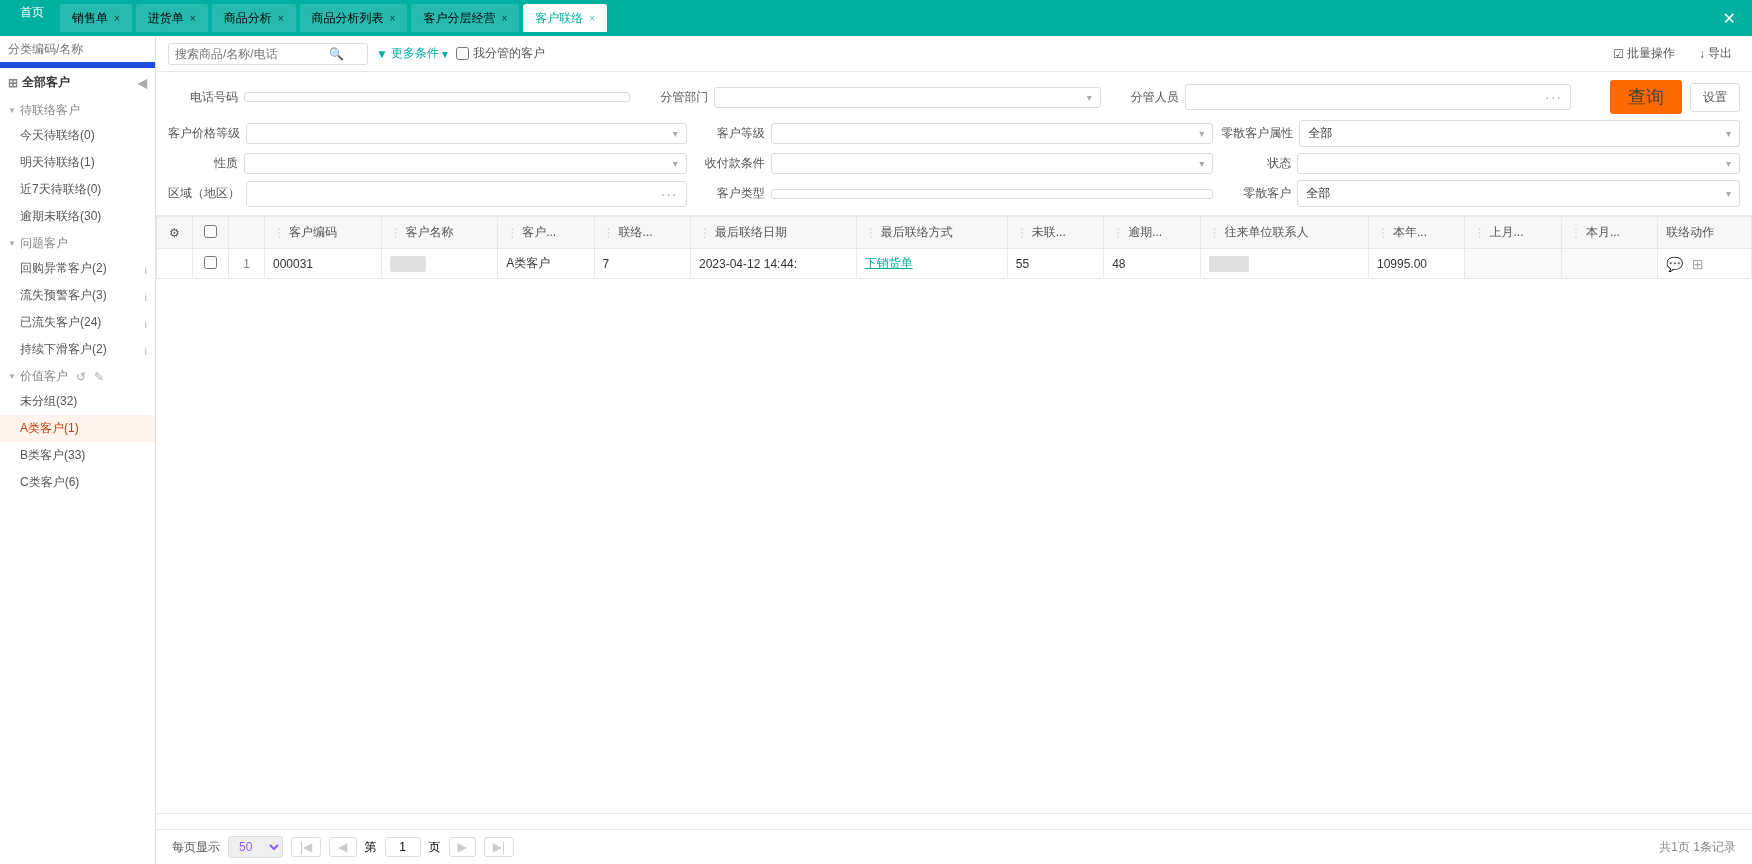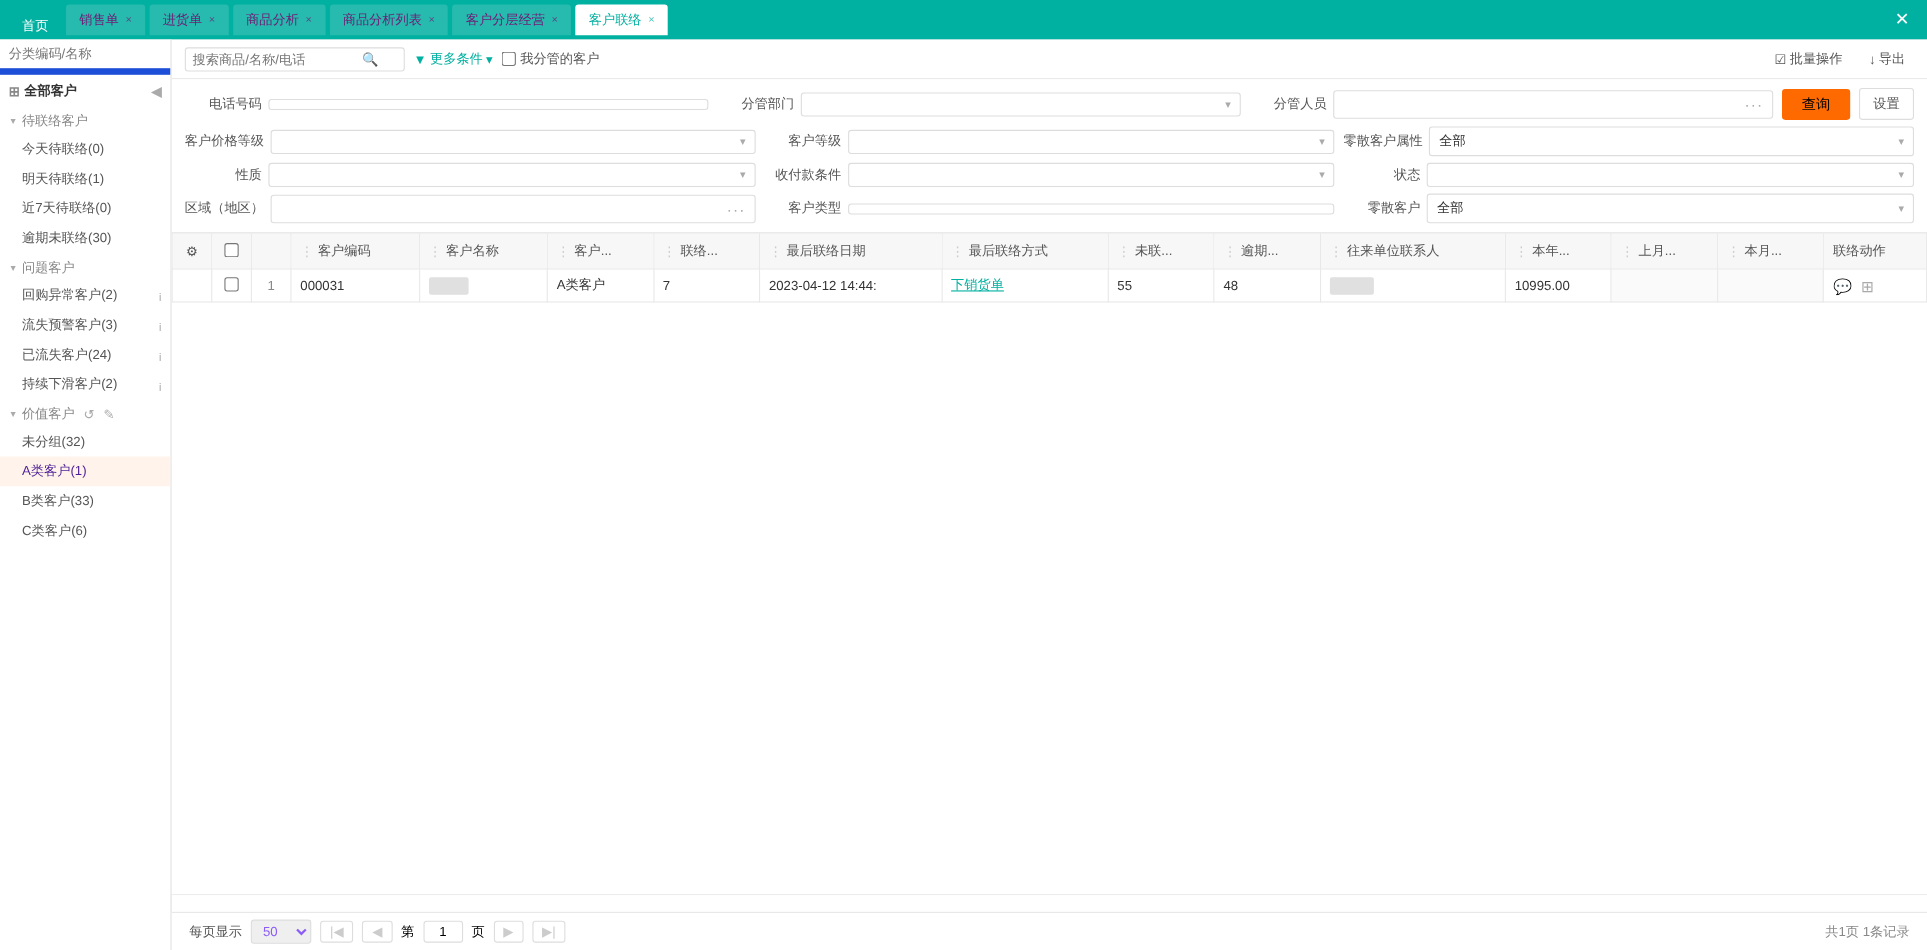--- a/index.html
+++ b/index.html
@@ -13,38 +13,38 @@
       height: 36px;
       padding: 0 8px;
       gap: 4px;
     }
     .top-nav .nav-tab {
       display: flex;
       align-items: center;
       padding: 0 12px;
       height: 28px;
       background: rgba(255,255,255,0.15);
-      color: #701a75;
+      color: #000000;
       border-radius: 3px 3px 0 0;
       cursor: pointer;
       gap: 6px;
       white-space: nowrap;
     }
     .top-nav .nav-tab.active {
       background: #fff;
       color: #00b0a0;
     }
     .top-nav .nav-tab .close-x {
       font-size: 10px;
       color: inherit;
       opacity: 0.7;
     }
     .top-nav .nav-home {
       display: flex;
-      align-items: flex-end;
+      align-items: flex-start;
       padding: 0 12px;
       height: 28px;
       color: #fff;
       cursor: pointer;
     }
     .top-nav .nav-spacer { flex: 1; }
     .top-nav .window-close {
       color: #fff;
       font-size: 16px;
       cursor: pointer;
@@ -108,21 +108,21 @@
     .sidebar-group-label .triangle { font-size: 8px; color: #aaa; }
 
     .sidebar-item {
       display: flex;
       align-items: flex-end;
       padding: 5px 8px 5px 20px;
       color: #555;
       cursor: pointer;
       white-space: nowrap;
     }
-    .sidebar-item.active { background: #fff3ec; color: #4c1d95; }
+    .sidebar-item.active { background: #fff3ec; color: #c2410c; }
     .sidebar-item .item-info-icon { margin-left: auto; color: #aaa; font-size: 10px; }
 
     
     .content-area {
       flex: 1;
       display: flex;
       flex-direction: column;
       overflow: hidden;
     }
 
@@ -219,26 +219,27 @@
       color: #333;
       display: flex;
       align-items: center;
       justify-content: space-between;
       background: #fff;
     }
     .adv-field-input .dropdown-arrow { color: #aaa; font-size: 10px; }
     .adv-field-input .dots { color: #aaa; font-size: 14px; letter-spacing: 1px; }
     .query-btn {
       background: #ff6a00;
-      color: #000000;
+      color: #404040;
       border: none;
       border-radius: 3px;
       padding: 5px 18px;
       cursor: pointer;
-      font-size: 13px;
+      font-size: 18px;
+      margin-left: 31px;
     }
     .settings-btn {
       background: #fff;
       color: #555;
       border: 1px solid #ddd;
       border-radius: 3px;
       padding: 5px 12px;
       cursor: pointer;
       font-size: 12px;
     }

